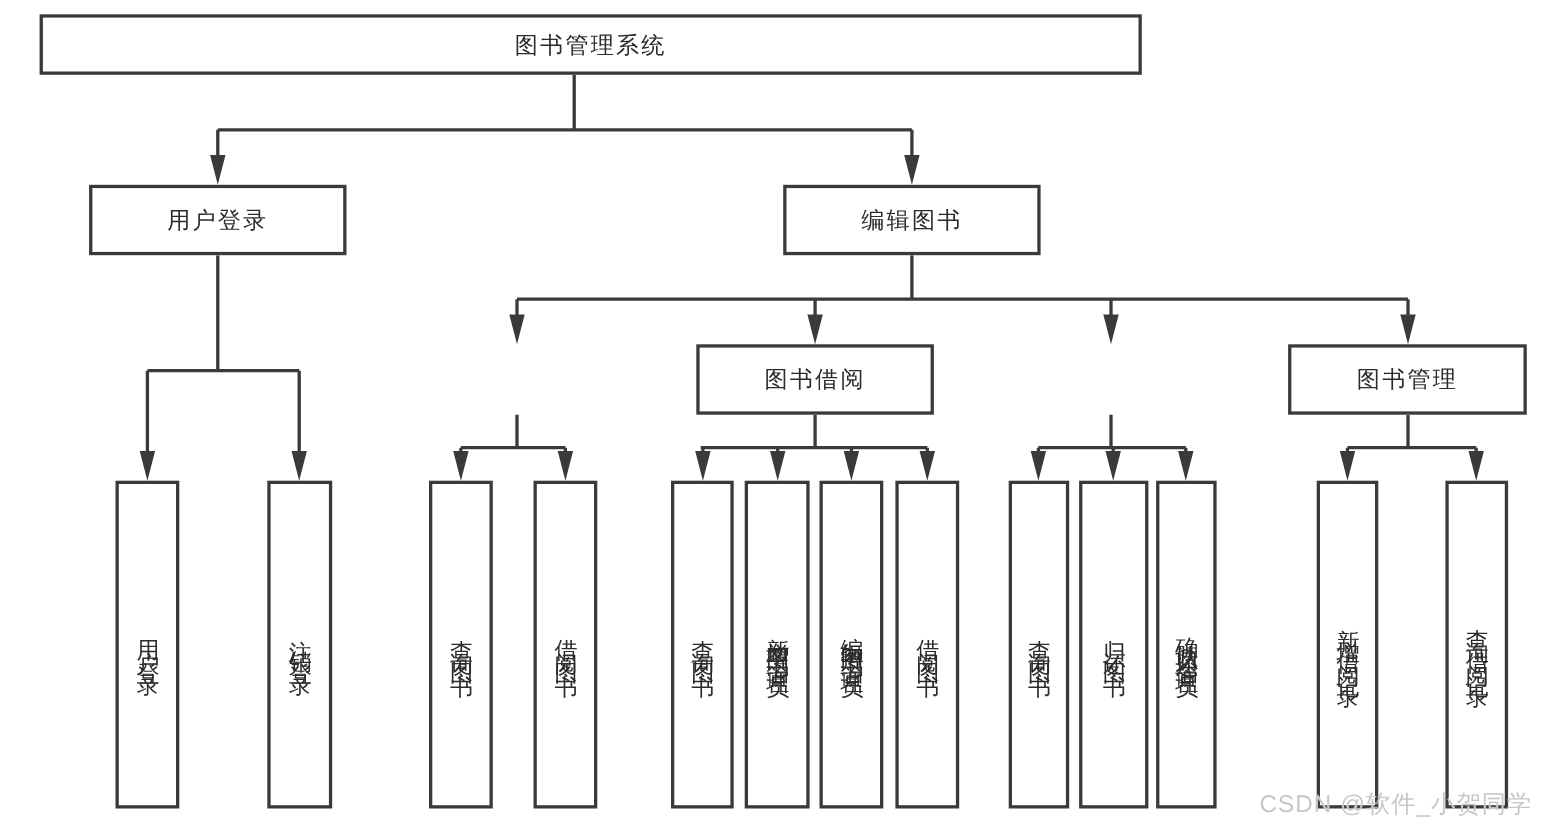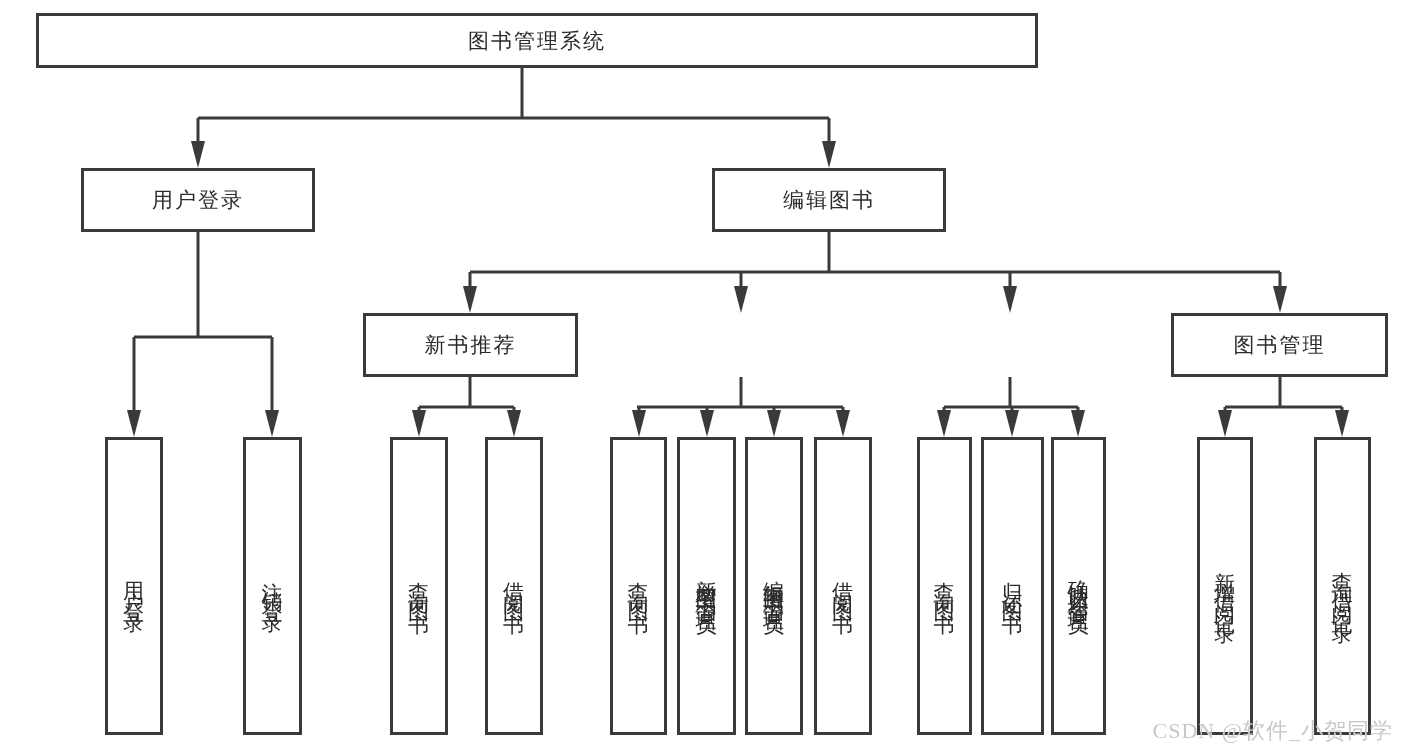--- a/index.html
+++ b/index.html
@@ -33,21 +33,20 @@
   }
   .vnode.tight span{letter-spacing:0.24em;}
   .watermark{
     position:absolute;
     right:12px;bottom:1px;
     z-index:2;
     font-size:22px;
     letter-spacing:1px;
     color:#c7c7c7;
     text-shadow:0 0 1px rgba(255,255,255,0.7);
-    font-family:Liberation Serif, serif;
   }
 </style>
 </head>
 <body>
 
 <div class="canvas">
 
   <svg class="wires" width="1405" height="747" viewBox="0 0 1405 747">
     <g stroke="#3a3a3a" stroke-width="3" fill="none">
 
@@ -92,22 +91,22 @@
     <span>图书管理系统</span>
   </div>
 
   <div class="node" style="left:81px;top:168px;width:234px;height:64px">
     <span>用户登录</span>
   </div>
   <div class="node" style="left:712px;top:168px;width:234px;height:64px">
     <span>编辑图书</span>
   </div>
 
-  <div class="node" style="left:363px;top:313px;width:215px;height:64px">
-    <span>新书推荐</span>
+  <div class="node" style="left:633px;top:313px;width:216px;height:64px">
+    <span>图书借阅</span>
   </div>
   <div class="node" style="left:1171px;top:313px;width:217px;height:64px">
     <span>图书管理</span>
   </div>
 
   <div class="node vnode" style="left:105px;top:437px;width:58px;height:298px">
     <span>用户登录</span>
   </div>
   <div class="node vnode" style="left:243px;top:437px;width:59px;height:298px">
     <span>注销登录</span>

